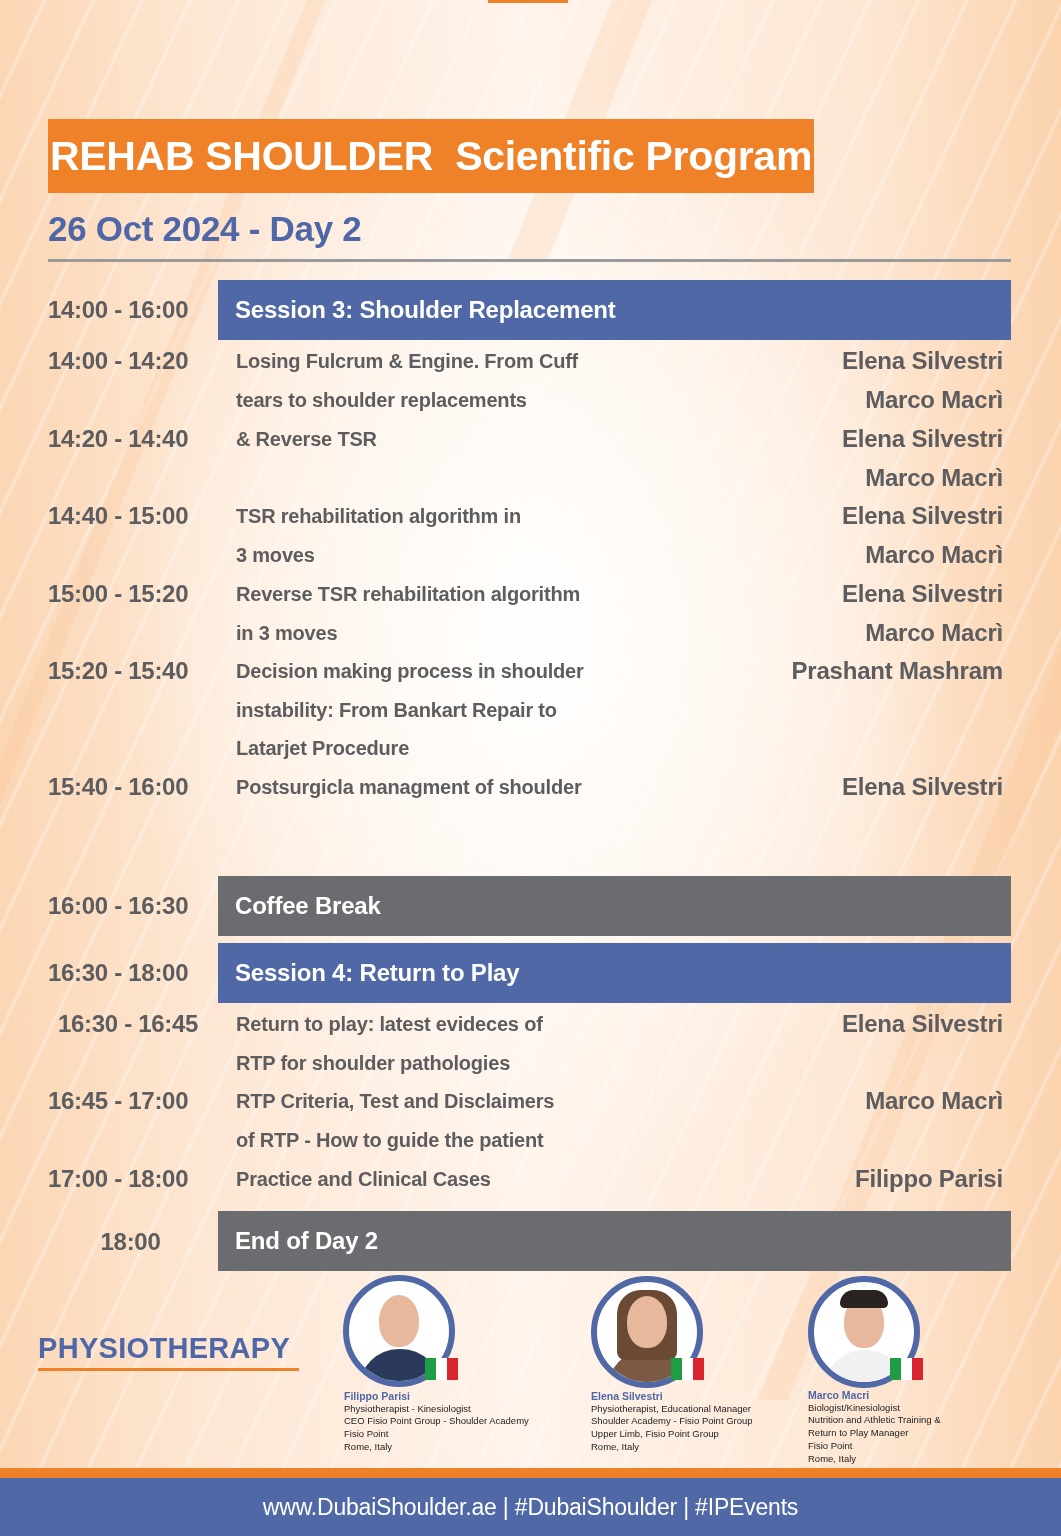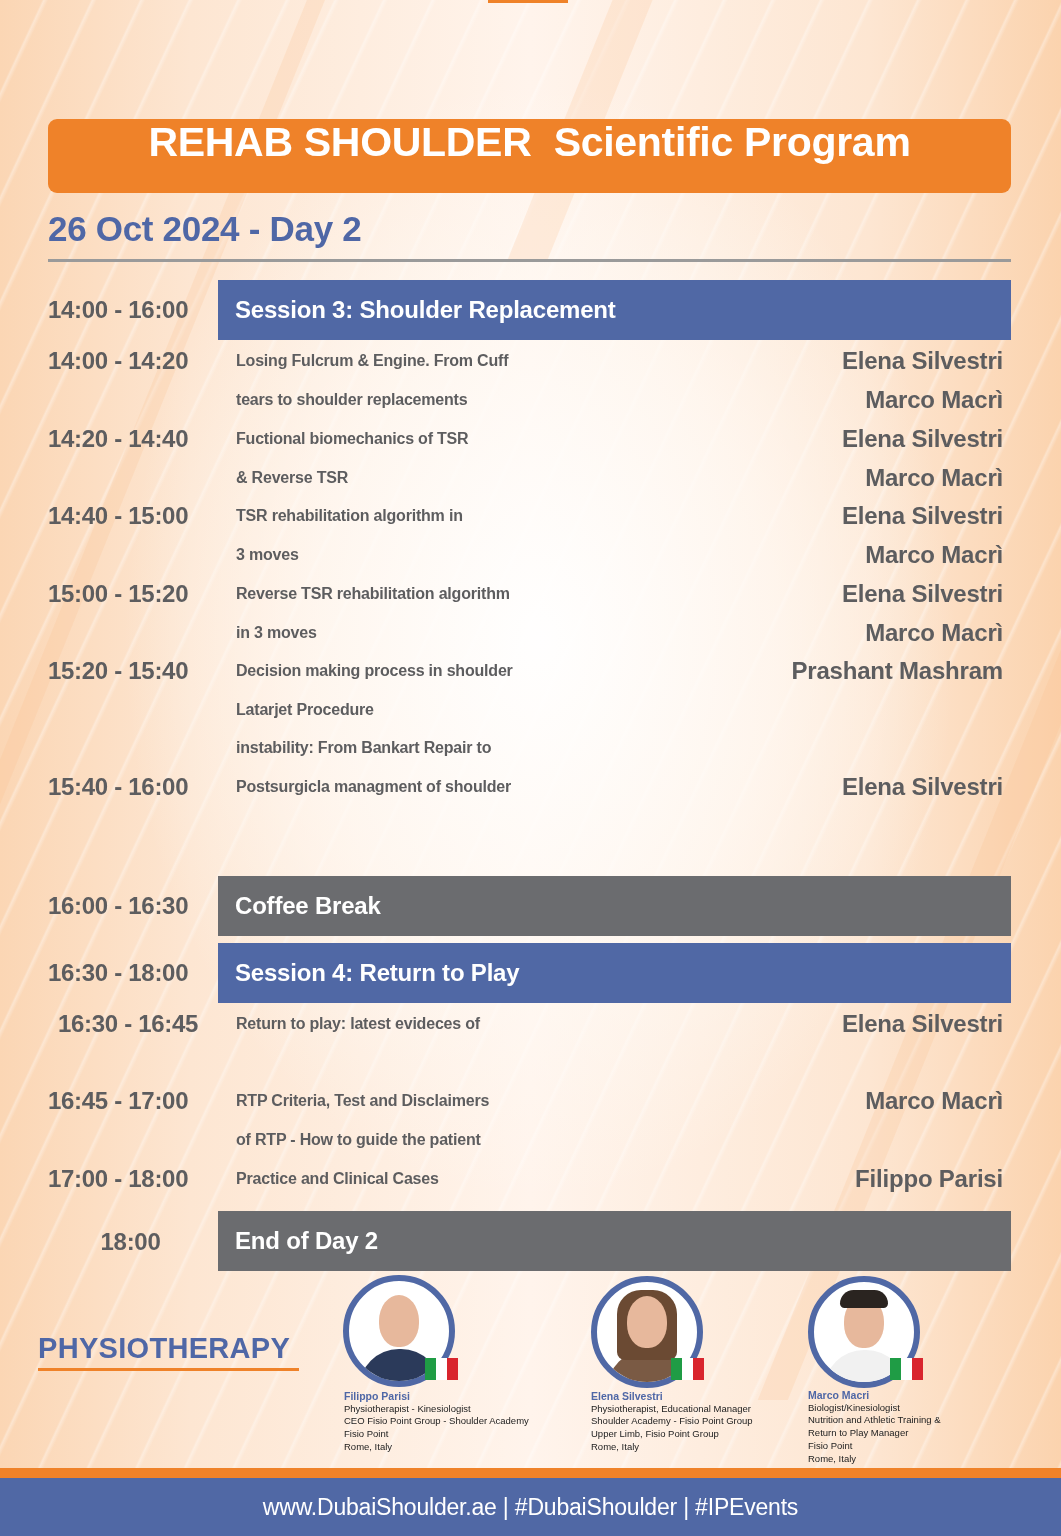--- a/index.html
+++ b/index.html
@@ -13,36 +13,36 @@
       position: absolute; inset: 0;
       background:
         radial-gradient(ellipse 520px 700px at 540px 640px, rgba(255,255,255,0.95) 0%, rgba(255,250,245,0.7) 45%, rgba(253,234,219,0) 80%),
         repeating-linear-gradient(115deg, rgba(255,255,255,0) 0px, rgba(255,255,255,0) 38px, rgba(255,255,255,0.35) 40px, rgba(255,255,255,0) 44px),
         linear-gradient(90deg, #fbd6b4 0%, #fde6d2 18%, #fff4ec 50%, #fde6d2 82%, #fbd3ae 100%);
     }
     .stripe { position: absolute; background: rgba(249,190,140,0.22); transform: skewX(-22deg); }
     .top-tab { position: absolute; left: 488px; top: 0; width: 80px; height: 3px; background: #ef8228; }
 
     .title-bar {
-      position: absolute; left: 48px; top: 119px; width: 963px; height: 74px;
-      background: #ef8229; display: flex; align-items: flex-start; justify-content: center; border-radius: 9px;
+      position: absolute; left: 48px; top: 119px; width: 766px; height: 74px;
+      background: #ef8229; display: flex; align-items: center; justify-content: center;
     }
     .title-bar span { color: #fff; font-weight: bold; font-size: 41px; letter-spacing: -0.3px; white-space: pre; }
 
     .date-row { position: absolute; left: 48px; top: 205px; width: 963px; height: 48px; display: flex; justify-content: space-between; align-items: center; }
     .date-row span { color: #4f67a6; font-weight: bold; font-size: 35px; letter-spacing: -0.3px; text-align: center; }
     .divider { position: absolute; left: 48px; top: 259px; width: 963px; height: 3px; background: #9a9a9a; }
 
     .time { position: absolute; left: 48px; width: 160px; font-weight: bold; font-size: 24px; color: #5d5d5f; letter-spacing: -0.3px; white-space: nowrap; }
     .bar { position: absolute; left: 218px; width: 793px; height: 60px; display: flex; align-items: center; padding-left: 17px; }
     .bar span { color: #fff; font-weight: bold; font-size: 24px; letter-spacing: -0.2px; }
     .bar.session { background: #5068a5; }
     .bar.break { background: #6b6c6f; }
 
-    .talk-title { position: absolute; left: 236px; width: 500px; font-weight: bold; font-size: 16px; color: #5d5d5f; line-height: 38.7px; letter-spacing: -0.2px; }
+    .talk-title { position: absolute; left: 236px; width: 500px; font-weight: bold; font-size: 20px; color: #5d5d5f; line-height: 38.7px; letter-spacing: -0.2px; }
     .talk-speakers { position: absolute; right: 58px; width: 300px; text-align: right; font-weight: bold; font-size: 24px; color: #5d5d5f; line-height: 38.7px; letter-spacing: -0.2px; }
     .talk-time { line-height: 38.7px; }
 
     .physio { position: absolute; left: 38px; top: 1332px; color: #4f67a6; font-weight: bold; font-size: 29px; letter-spacing: 0.3px; }
     .physio-line { position: absolute; left: 38px; top: 1368px; width: 261px; height: 3px; background: #ef8229; }
 
     .avatar { position: absolute; width: 112px; height: 112px; border-radius: 50%; border: 6px solid #5068a5; background: #ffffff; overflow: hidden; }
     .avatar .head { position: absolute; left: 30px; top: 14px; width: 40px; height: 52px; border-radius: 50% 50% 46% 46%; background: #e7b89c; }
     .avatar .body { position: absolute; left: 10px; top: 68px; width: 82px; height: 50px; border-radius: 40px 40px 0 0; }
     .avatar .hair { position: absolute; left: 26px; top: 8px; width: 48px; height: 28px; border-radius: 24px 24px 8px 8px; }
@@ -86,21 +86,20 @@
   <div>Losing Fulcrum &amp; Engine. From Cuff</div>
   <div>tears to shoulder replacements</div>
 </div>
 <div class="talk-speakers" style="top:342px;">
   <div>Elena Silvestri</div>
   <div>Marco Macrì</div>
 </div>
 
 <div class="time talk-time" style="top:420px;">14:20 - 14:40</div>
 <div class="talk-title" style="top:420px;">
-  <div>Fuctional biomechanics of TSR</div>
   <div>&amp; Reverse TSR</div>
 </div>
 <div class="talk-speakers" style="top:420px;">
   <div>Elena Silvestri</div>
   <div>Marco Macrì</div>
 </div>
 
 <div class="time talk-time" style="top:497px;">14:40 - 15:00</div>
 <div class="talk-title" style="top:497px;">
   <div>TSR rehabilitation algorithm in</div>
@@ -117,22 +116,22 @@
   <div>in 3 moves</div>
 </div>
 <div class="talk-speakers" style="top:575px;">
   <div>Elena Silvestri</div>
   <div>Marco Macrì</div>
 </div>
 
 <div class="time talk-time" style="top:652px;">15:20 - 15:40</div>
 <div class="talk-title" style="top:652px;">
   <div>Decision making process in shoulder</div>
+  <div>instability: From Bankart Repair to</div>
   <div>Latarjet Procedure</div>
-  <div>instability: From Bankart Repair to</div>
 </div>
 <div class="talk-speakers" style="top:652px;">
   <div>Prashant Mashram</div>
 </div>
 
 <div class="time talk-time" style="top:768px;">15:40 - 16:00</div>
 <div class="talk-title" style="top:768px;">
   <div>Postsurgicla managment of shoulder</div>
 </div>
 <div class="talk-speakers" style="top:768px;">
@@ -145,20 +144,21 @@
 </div>
 
 <div class="time" style="top:959px;">16:30 - 18:00</div>
 <div class="bar session" style="top:943px;">
   <span>Session 4: Return to Play</span>
 </div>
 
 <div class="time talk-time" style="top:1005px;text-align:center;">16:30 - 16:45</div>
 <div class="talk-title" style="top:1005px;">
   <div>Return to play: latest evideces of</div>
+  <div>RTP for shoulder pathologies</div>
 </div>
 <div class="talk-speakers" style="top:1005px;">
   <div>Elena Silvestri</div>
 </div>
 
 <div class="time talk-time" style="top:1082px;">16:45 - 17:00</div>
 <div class="talk-title" style="top:1082px;">
   <div>RTP Criteria, Test and Disclaimers</div>
   <div>of RTP - How to guide the patient</div>
 </div>

